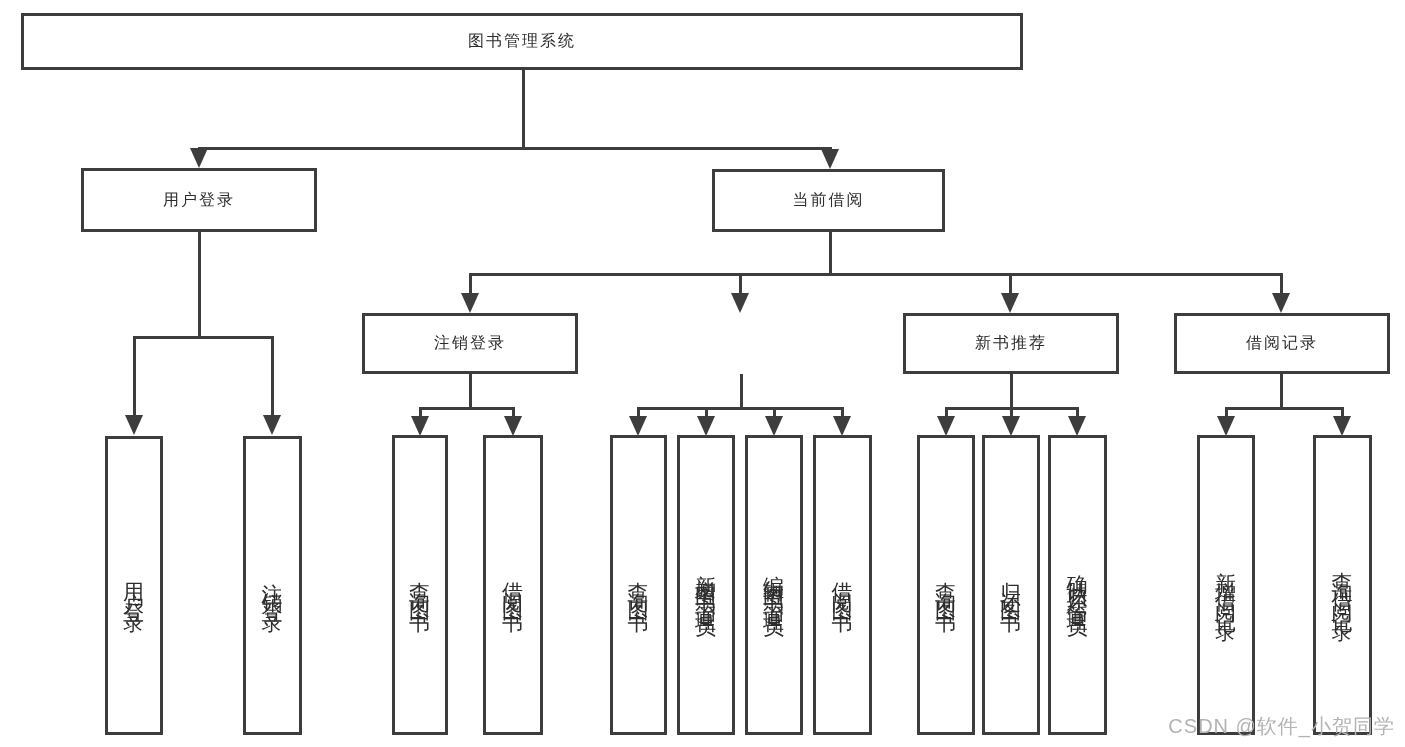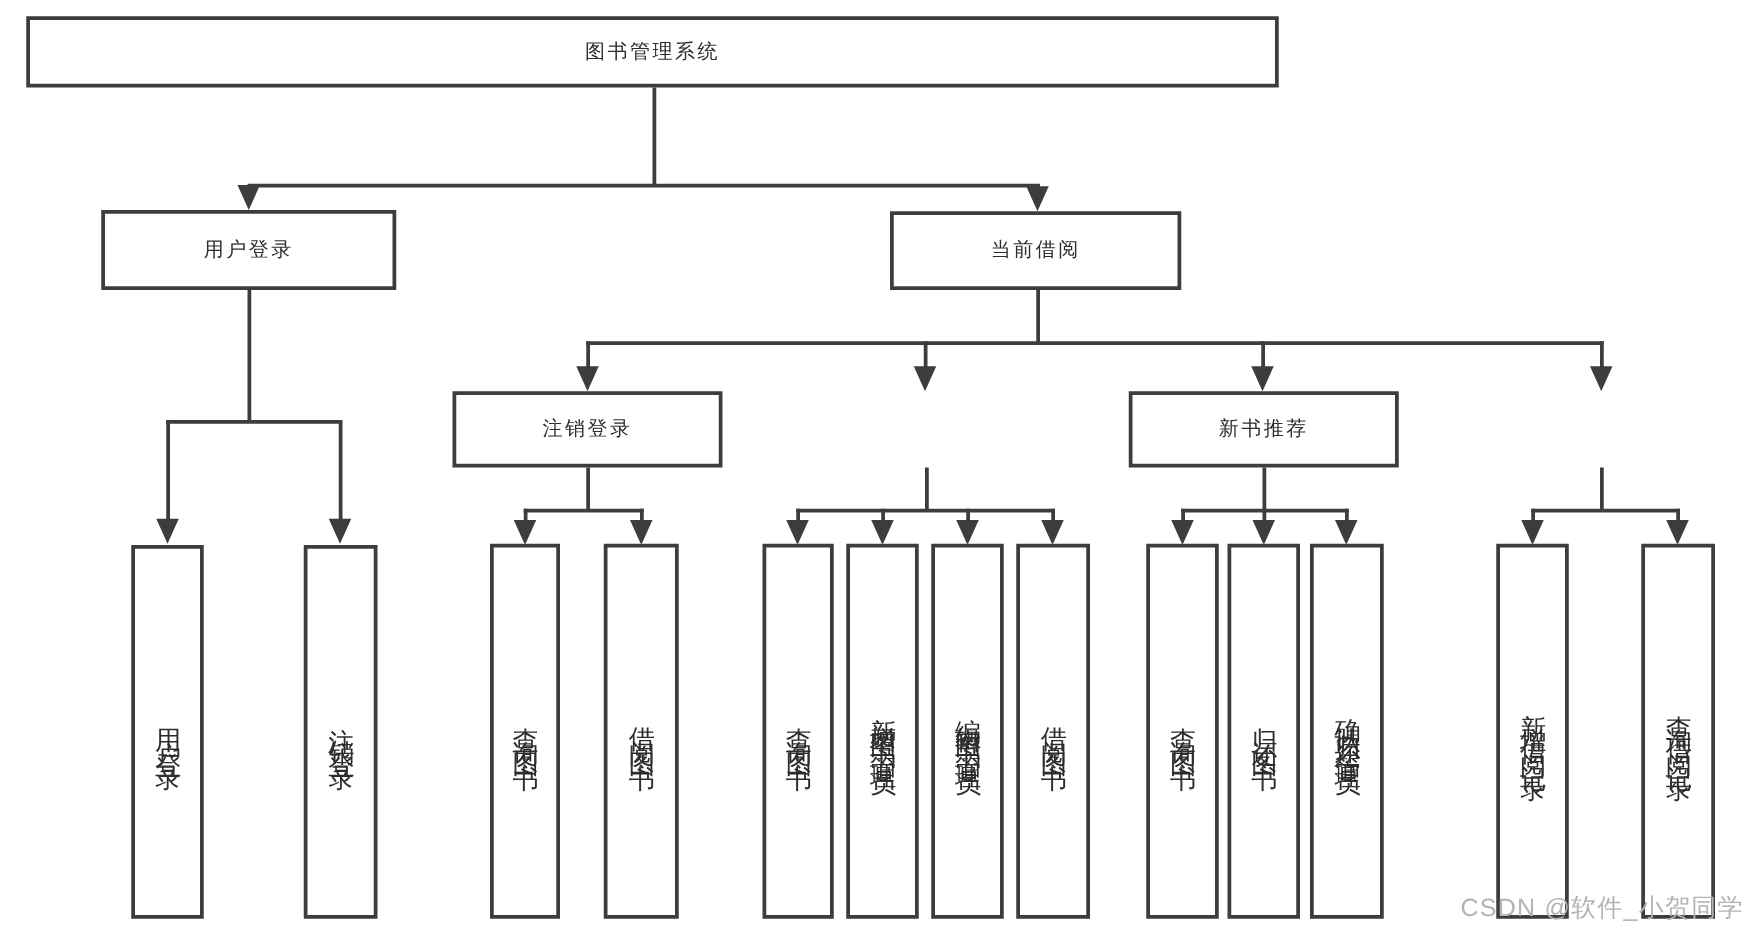--- a/index.html
+++ b/index.html
@@ -87,20 +87,23 @@
   <div class="arrow" style="left:731px;top:293px;"></div>
   <div class="arrow" style="left:1001px;top:293px;"></div>
   <div class="arrow" style="left:1272px;top:293px;"></div>
 
   <div class="hbox" style="left:362px;top:313px;width:216px;height:61px;">
     <span>注销登录</span>
   </div>
   <div class="hbox" style="left:903px;top:313px;width:216px;height:61px;">
     <span>新书推荐</span>
   </div>
+  <div class="hbox" style="left:1174px;top:313px;width:216px;height:61px;">
+    <span>借阅记录</span>
+  </div>
 
   <div class="vline" style="left:469px;top:374px;height:34px;"></div>
   <div class="hline" style="left:419px;top:407px;width:96px;"></div>
   <div class="vline" style="left:419px;top:407px;height:11px;"></div>
   <div class="vline" style="left:512px;top:407px;height:11px;"></div>
   <div class="arrow" style="left:411px;top:416px;"></div>
   <div class="arrow" style="left:504px;top:416px;"></div>
 
   <div class="vline" style="left:740px;top:374px;height:34px;"></div>
   <div class="hline" style="left:637px;top:407px;width:207px;"></div>

